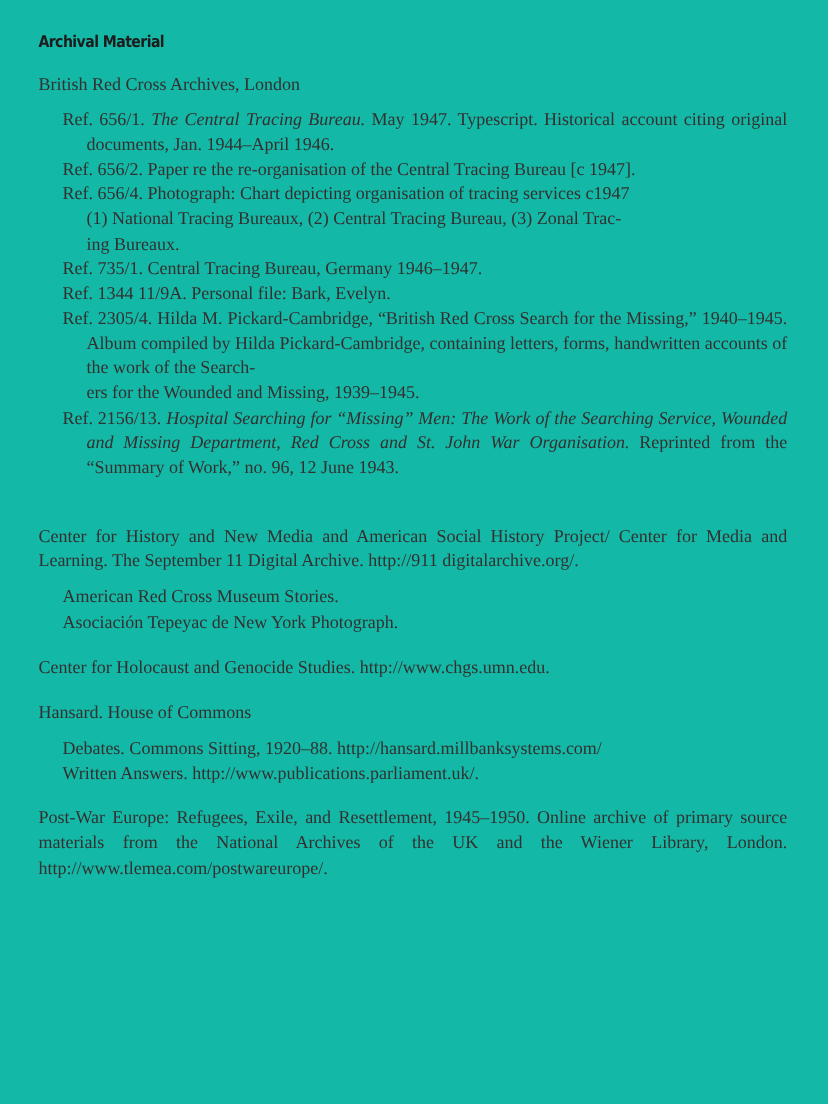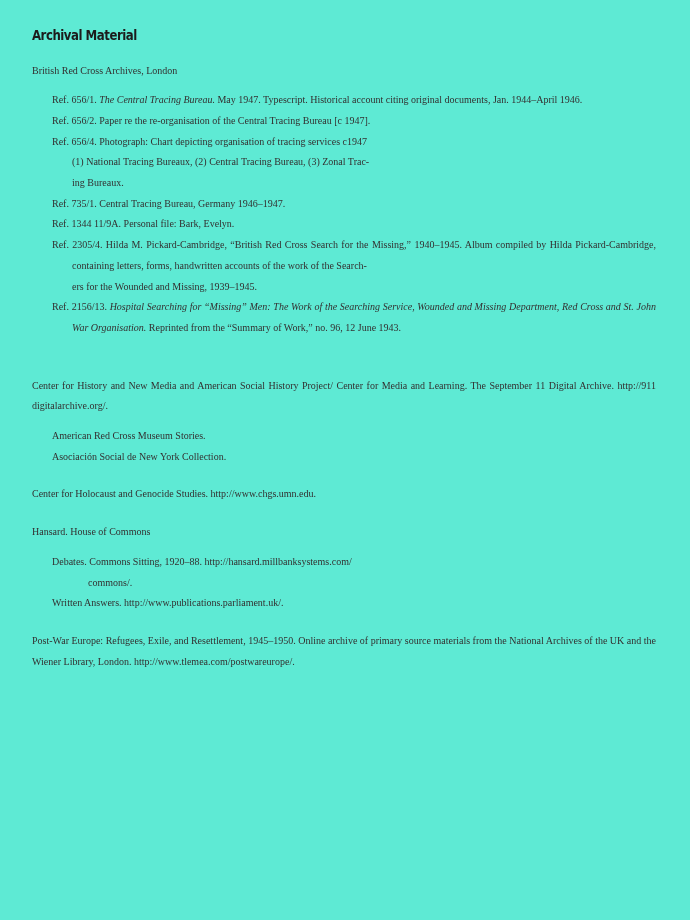--- a/index.html
+++ b/index.html
@@ -12,21 +12,21 @@
     height: 920px;
     overflow: hidden;
     font-family: "Liberation Serif", "DejaVu Serif", serif;
     color: #2b2b2b;
     -webkit-font-smoothing: antialiased;
   }
   #page {
     position: relative;
     width: 690px;
     height: 920px;
-    background: #5eead4;
+    background: #14b8a6;
   }
   .content {
     position: absolute;
     left: 32px;
     top: 28px;
     width: 624px;
   }
 
   
   .section-heading {
@@ -36,21 +36,21 @@
     letter-spacing: -0.55px;
     transform: scaleX(0.87);
     transform-origin: left center;
     color: #1c1c1c;
     margin: 0 0 17px 0;
     line-height: 1.15;
   }
 
   
   .entry {
-    font-size: 10px;
+    font-size: 15px;
     line-height: 20.7px;
     text-align: justify;
     text-justify: inter-word;
     margin: 0;
     color: #333030;
     -webkit-hyphens: none;
     hyphens: none;
     font-family: Liberation Serif, serif;
   }
   .entry.flush {           
@@ -129,34 +129,33 @@
     <div class="gap-lg"></div>
 
 
     <div class="gap-md"></div>
 
     <div class="entry para">Center for History and New Media and American Social History Project/ Center for Media and Learning. The September 11 Digital Archive. http://911 digitalarchive.org/.</div>
 
     <div class="gap-sm"></div>
 
     <div class="entry sub lastline">American Red Cross Museum Stories.</div>
-    <div class="entry sub lastline">Asociación Social de New York Collection.</div>
+    <div class="entry sub lastline">Asociación Tepeyac de New York Photograph.</div>
 
     <div class="gap-md"></div>
 
     <div class="entry para lastline">Center for Holocaust and Genocide Studies. http://www.chgs.umn.edu.</div>
 
     <div class="gap-md"></div>
 
     <div class="entry flush lastline">Hansard. House of Commons</div>
 
     <div class="gap-sm"></div>
 
     <div class="entry sub lastline">Debates.  Commons Sitting, 1920–88.  http://hansard.millbanksystems.com/</div>
-    <div class="entry lvl2 lastline">commons/.</div>
     <div class="entry sub lastline">Written Answers. http://www.publications.parliament.uk/.</div>
 
     <div class="gap-md"></div>
 
     <div class="entry para">Post-War Europe: Refugees, Exile, and Resettlement, 1945–1950. Online archive of primary source materials from the National Archives of the UK and the Wiener Library, London. http://www.tlemea.com/postwareurope/.</div>
 
   </div>
 </div>
 
 </body></html>

